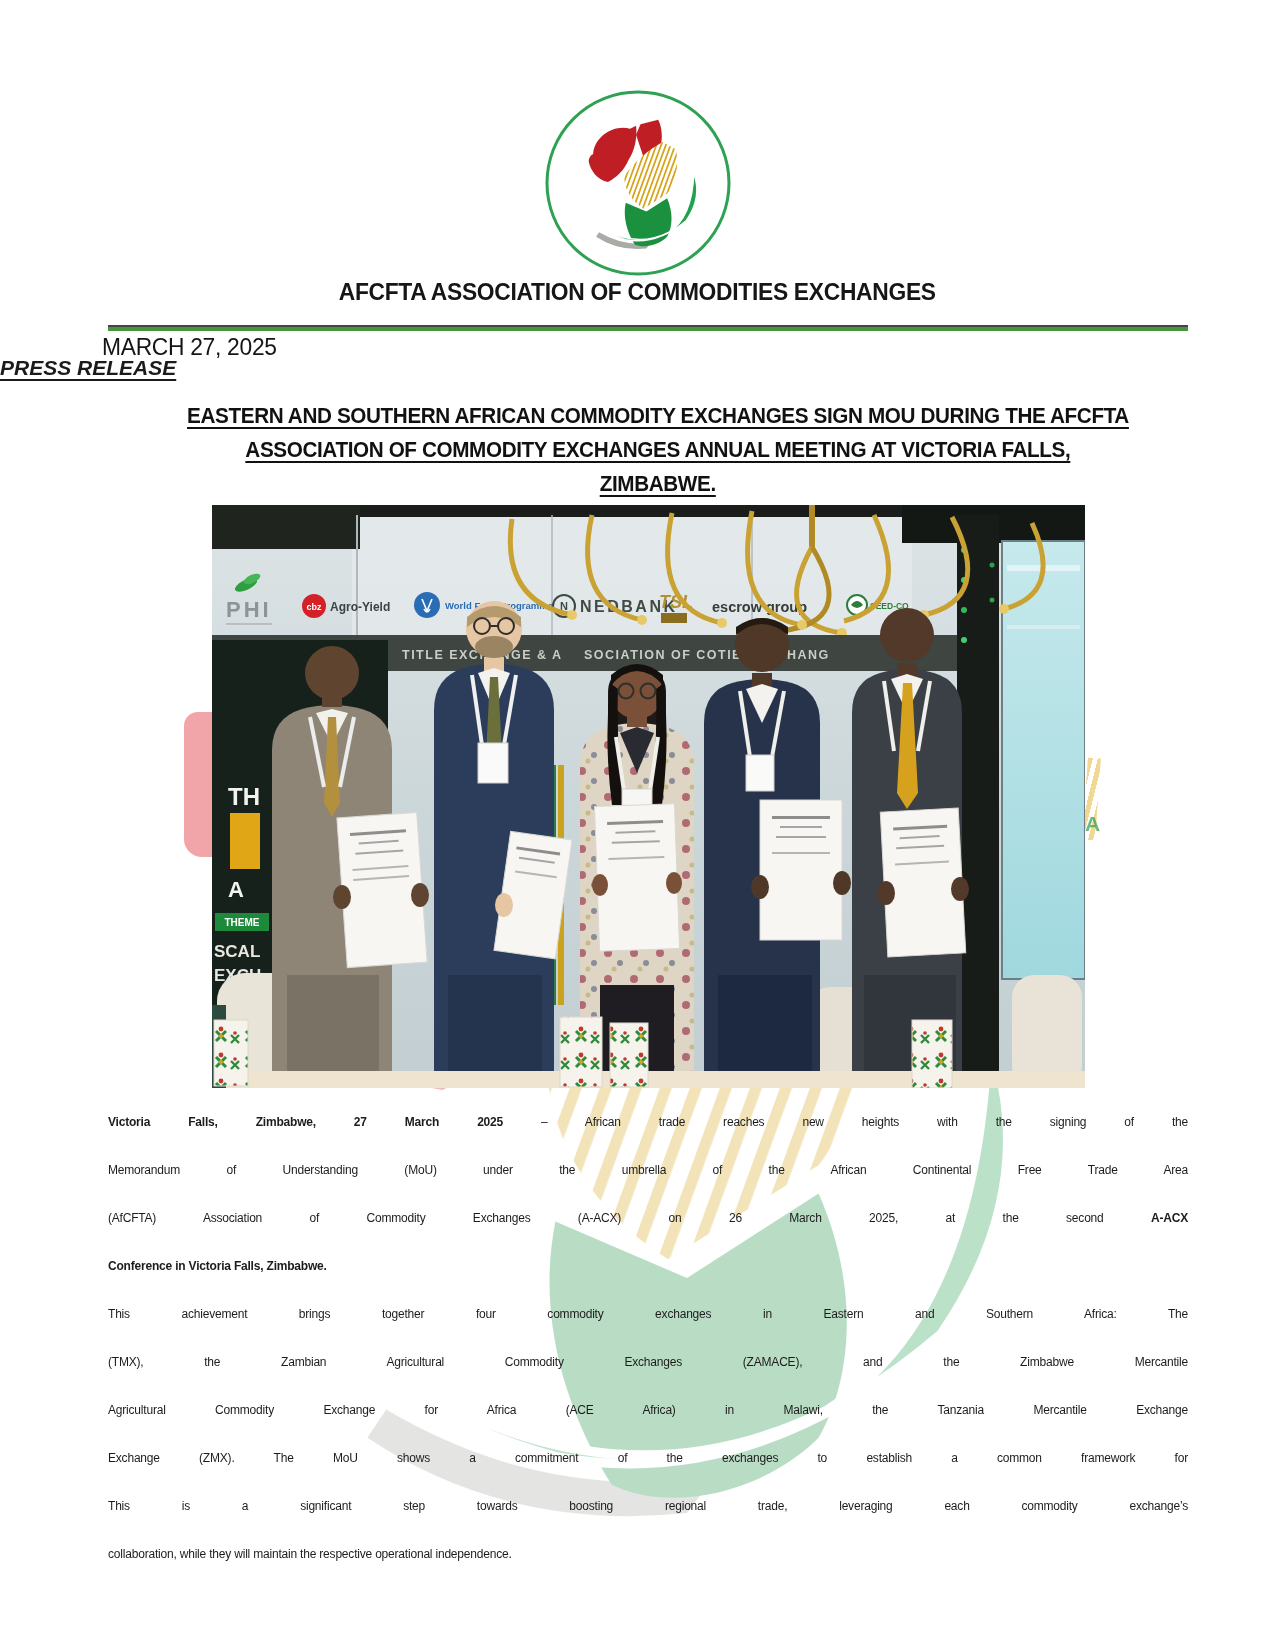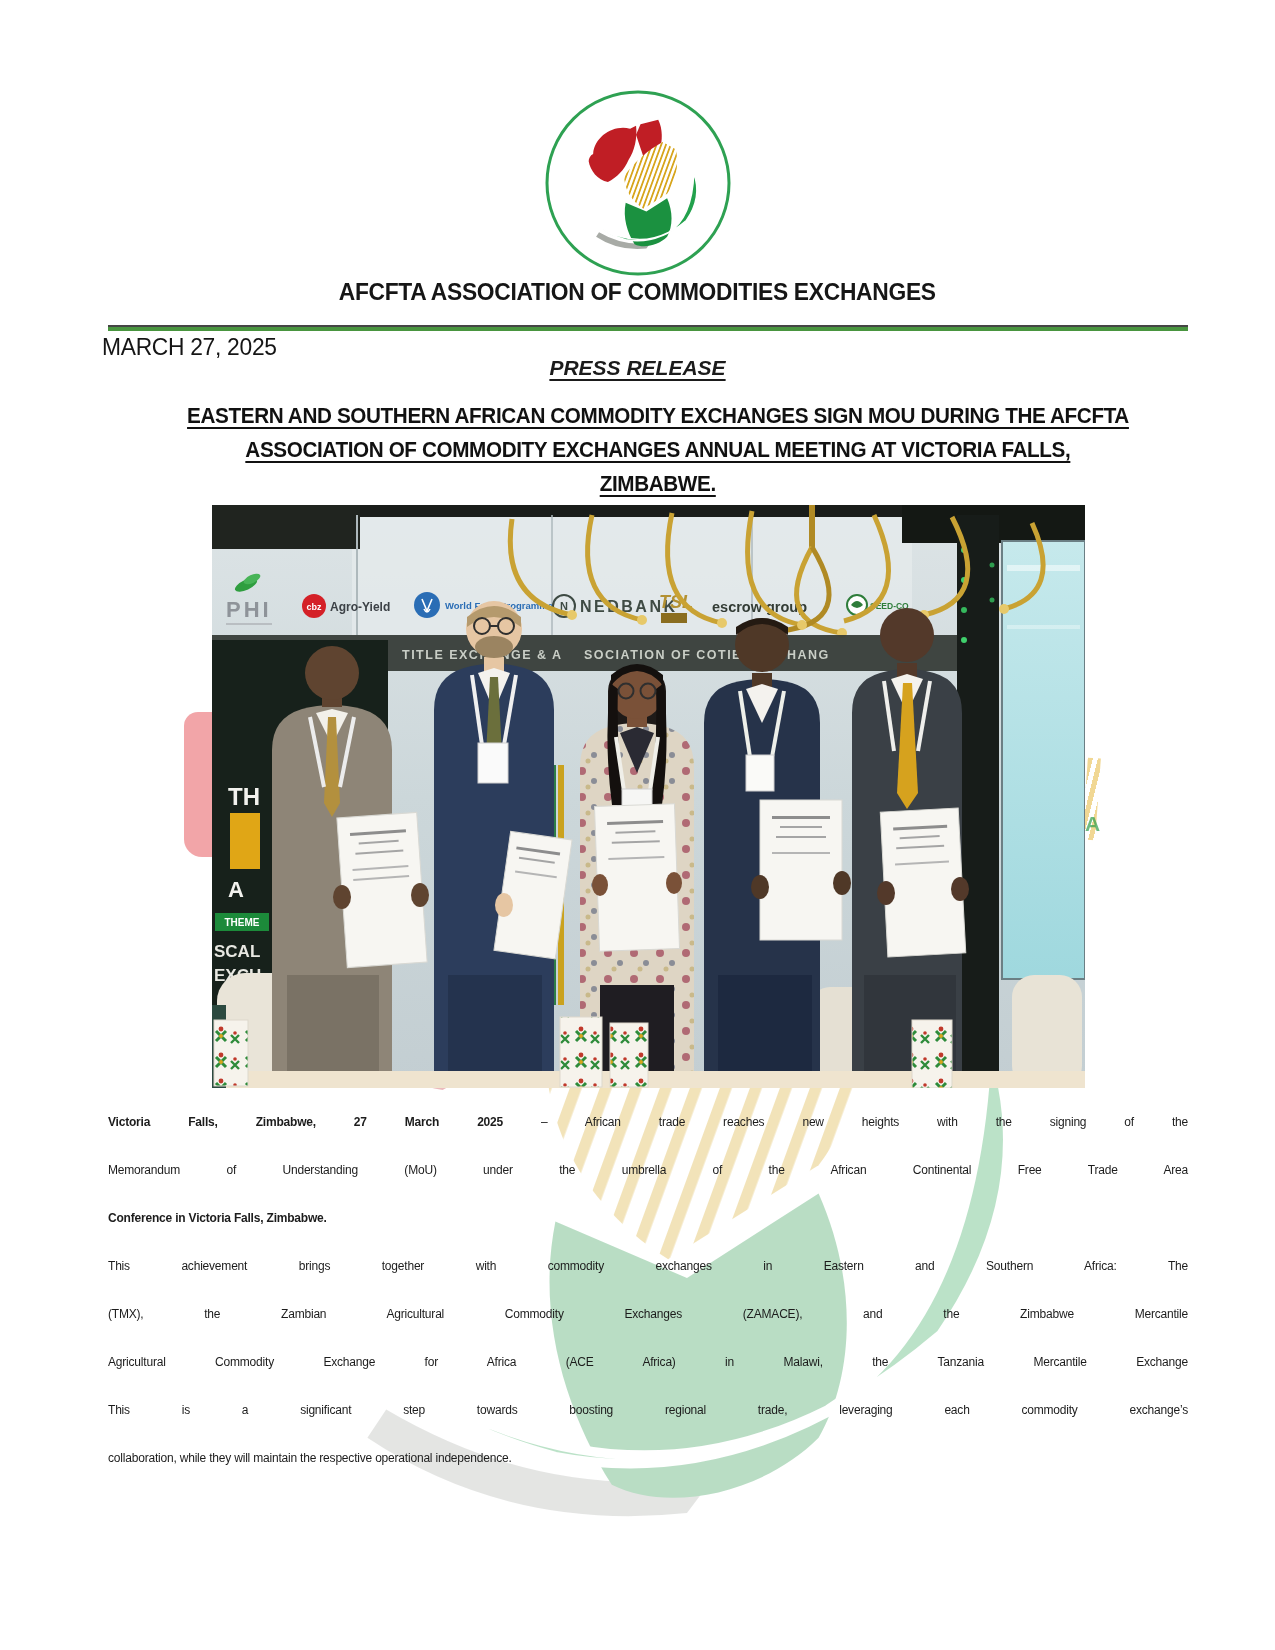--- a/index.html
+++ b/index.html
@@ -15,21 +15,21 @@
        font-size:21px;opacity:.7;}
   
   .logo{position:absolute;top:88px;left:50%;transform:translateX(-50%);z-index:2;}
   .org-caption{position:absolute;top:278px;left:0;width:100%;text-align:center;z-index:2;
        font-size:24px;font-weight:700;color:#161616;}
   .org-caption .cond{display:inline-block;transform:scaleX(.95);transform-origin:center;letter-spacing:-.3px;}
   .rule{position:absolute;top:325px;left:108px;width:1080px;height:6px;z-index:2;
        background:linear-gradient(to bottom,#454545 0 1.5px,#49953f 1.5px 100%);}
   .date{position:absolute;top:333px;left:102px;z-index:2;font-size:24px;font-weight:400;color:#151515;}
   .date .cond{display:inline-block;transform:scaleX(.95);transform-origin:left;letter-spacing:-.3px;}
-  .press{position:absolute;top:356px;left:0;width:100%;text-align:center;z-index:2;
+  .press{position:absolute;top:356px;left:0;width:100%;z-index:2;
        font-size:21px;font-weight:700;font-style:italic;}
   .press span{text-decoration:underline;text-decoration-thickness:2px;text-underline-offset:4px;}
   .headline{position:absolute;top:399px;left:0;width:100%;text-align:center;z-index:2;
        font-size:22px;font-weight:700;line-height:34px;color:#111;}
   .headline .hl{display:block;margin-left:41px;}
   .headline .cond{display:inline-block;transform:scaleX(.94);transform-origin:center;letter-spacing:-.4px;
        text-decoration:underline;text-decoration-thickness:2px;text-underline-offset:4px;}
   
   .photo{position:absolute;left:212px;top:505px;width:873px;height:583px;z-index:1;}
   
@@ -353,21 +353,23 @@
       <rect x="2" y="515" width="34" height="66" fill="url(#bagx)" stroke="#ddd8cc"></rect>
       <rect x="348" y="512" width="42" height="70" fill="url(#bagx)" stroke="#ddd8cc"></rect>
       <rect x="398" y="518" width="38" height="64" fill="url(#bagx)" stroke="#ddd8cc"></rect>
       <rect x="700" y="515" width="40" height="68" fill="url(#bagx)" stroke="#ddd8cc"></rect>
     </g>
   </svg>
 
   <div class="bodytext">
     <div class="bline"><span class="b">Victoria Falls, Zimbabwe, 27 March 2025</span><span> – African trade reaches new heights with the signing of the</span></div>
     <div class="bline"><span>Memorandum of Understanding (MoU) under the umbrella of the African Continental Free Trade Area</span></div>
+    <div class="bline"><span>(AfCFTA) Association of Commodity Exchanges (A-ACX) on 26 March 2025, at the second </span><span class="b">A-ACX</span></div>
     <div class="bline end"><span class="b">Conference in Victoria Falls, Zimbabwe.</span></div>
-    <div class="bline"><span>This achievement brings together with commodity exchanges in Eastern and Southern Africa: The</span></div>
+    <div class="bline"><span>This achievement brings together four commodity exchanges in Eastern and Southern Africa: The</span></div>
     <div class="bline"><span>(TMX), the Zambian Agricultural Commodity Exchanges (ZAMACE), and the Zimbabwe Mercantile</span></div>
     <div class="bline"><span>Agricultural Commodity Exchange for Africa (ACE Africa) in Malawi, the Tanzania Mercantile Exchange</span></div>
+    <div class="bline"><span>Exchange (ZMX). The MoU shows a commitment of the exchanges to establish a common framework for</span></div>
     <div class="bline"><span>This is a significant step towards boosting regional trade, leveraging each commodity exchange’s</span></div>
     <div class="bline end"><span>collaboration, while they will maintain the respective operational independence.</span></div>
   </div>
 
 </div>
 
 </body></html>

